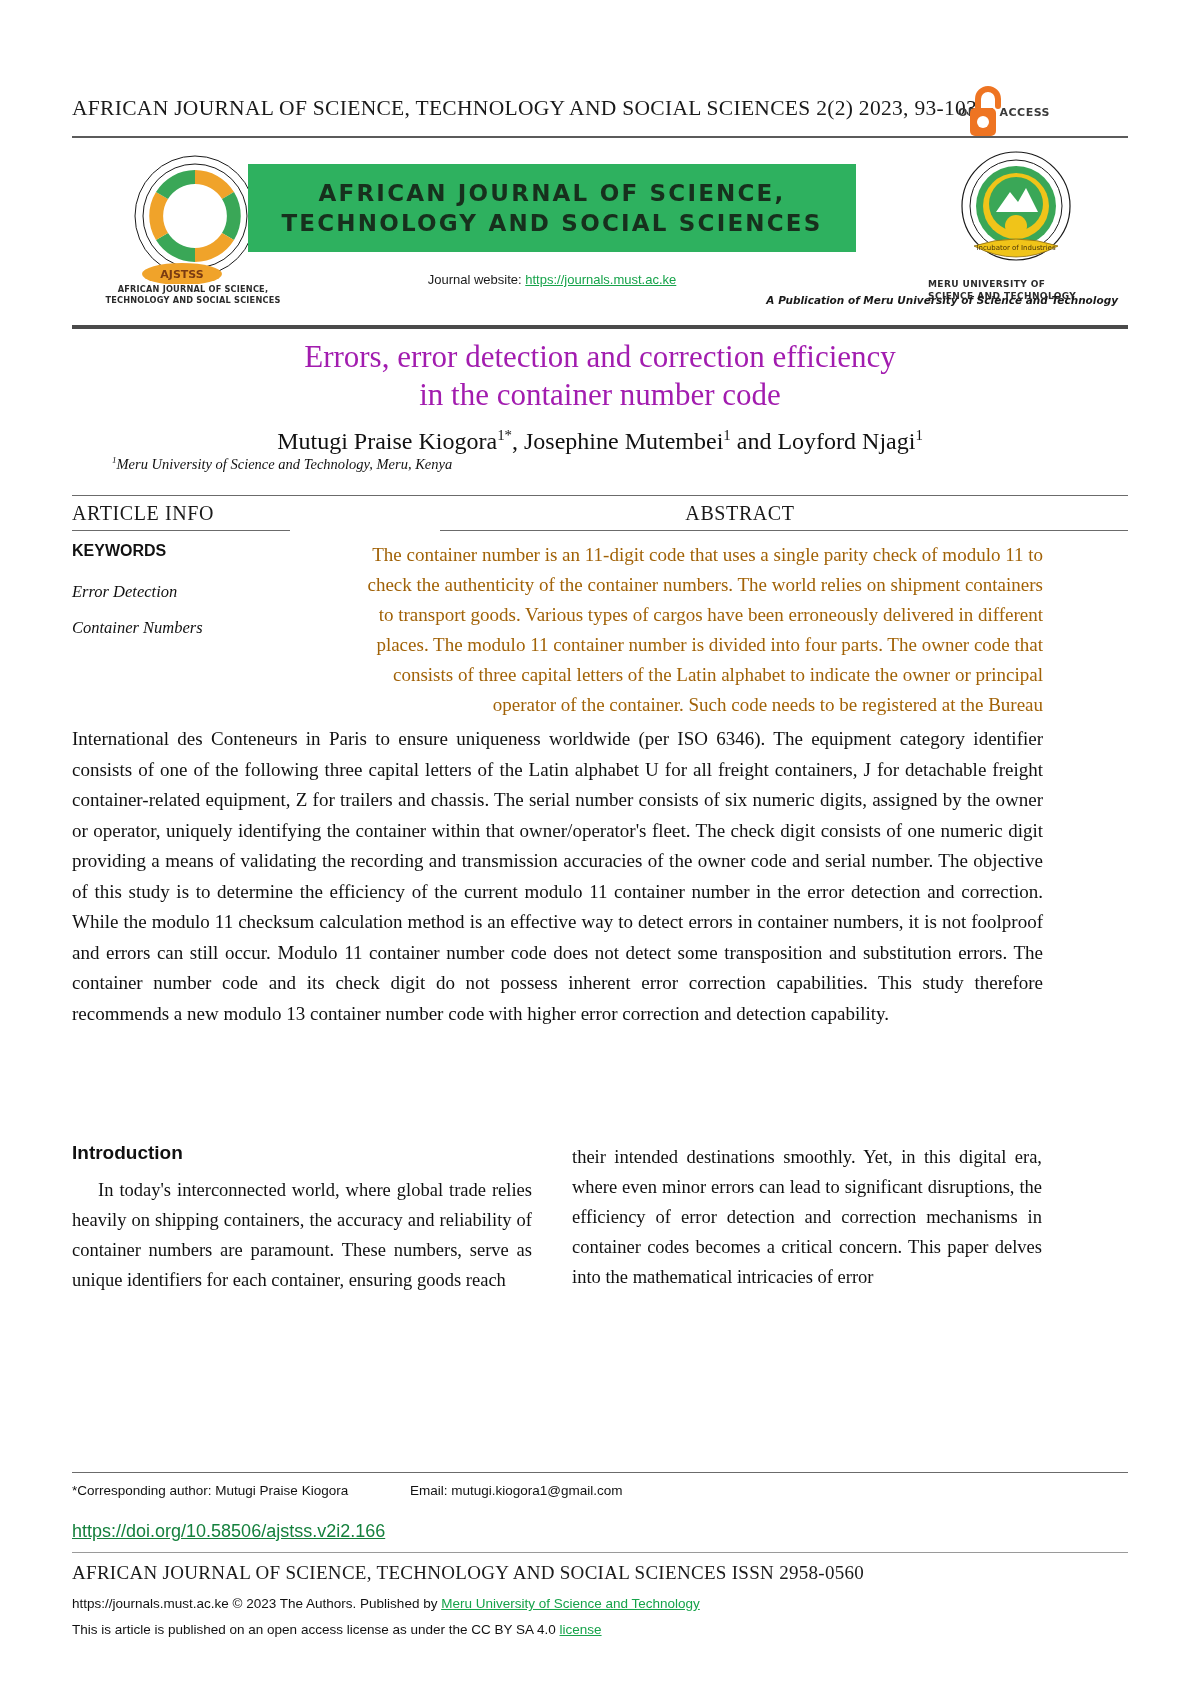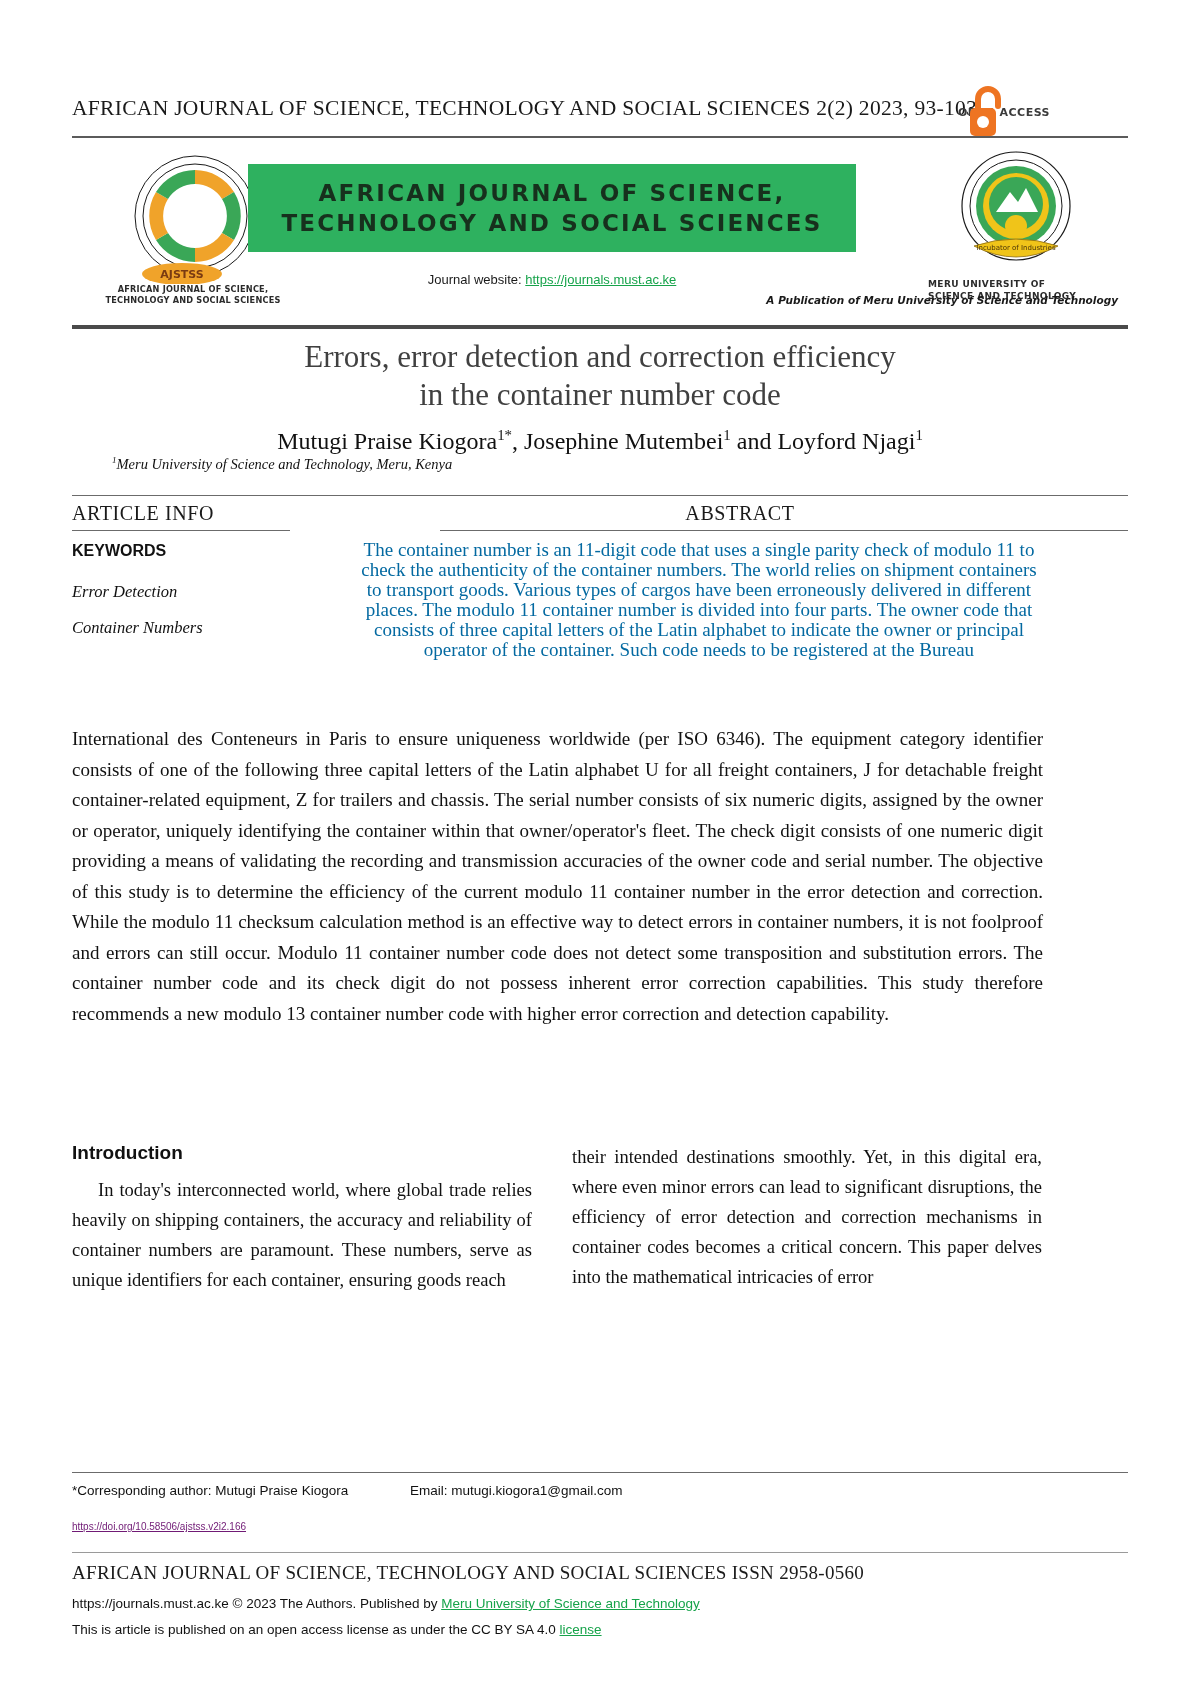--- a/index.html
+++ b/index.html
@@ -194,21 +194,21 @@
     position: absolute;
     left: 72px;
     top: 338px;
     width: 1056px;
     text-align: center;
   }
   .titleblock .ttl {
     font-family: "Liberation Serif", serif;
     font-size: 31px;
     line-height: 38px;
-    color: #404040;
+    color: #a21caf;
   }
   .titleblock .authors {
     margin-top: 6px;
     font-family: "Liberation Serif", serif;
     font-size: 24px;
     line-height: 30px;
     color: #111;
   }
   sup { font-size: 0.62em; vertical-align: super; }
 
@@ -302,23 +302,23 @@
   }
 
   
   .abs-indented {
     position: absolute;
     left: 355px;
     top: 540px;
     width: 688px;
     font-family: "Liberation Serif", serif;
     font-size: 19px;
-    line-height: 20px;
-    color: #0369a1;
-    text-align: center;
+    line-height: 30px;
+    color: #a16207;
+    text-align: right;
   }
   .abs-full {
     position: absolute;
     left: 72px;
     top: 724px;
     width: 971px;
     font-family: "Liberation Serif", serif;
     font-size: 19px;
     line-height: 30.5px;
     color: #111;
@@ -384,22 +384,22 @@
     font-family: "Liberation Sans", sans-serif;
     font-size: 13.5px;
     color: #111;
     text-align: center;
   }
   .doi {
     position: absolute;
     left: 72px;
     top: 1521px;
     font-family: "Liberation Sans", sans-serif;
-    font-size: 10px;
-    color: #701a75;
+    font-size: 18px;
+    color: #15803d;
   }
   .rule-foot2 {
     position: absolute;
     left: 72px;
     top: 1552px;
     width: 1056px;
     height: 1px;
     background: #9a9a9a;
   }
   .foot-journal {

